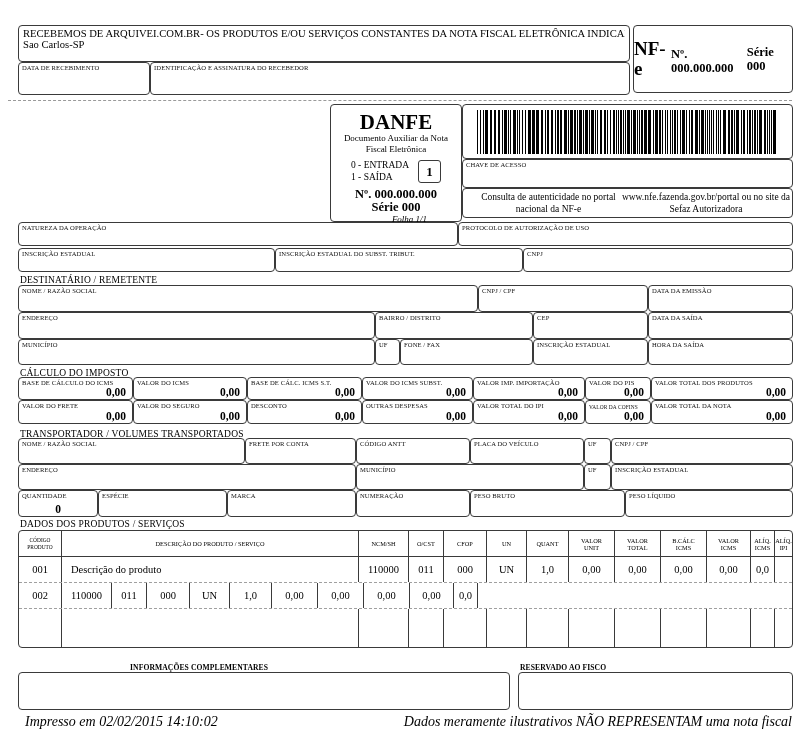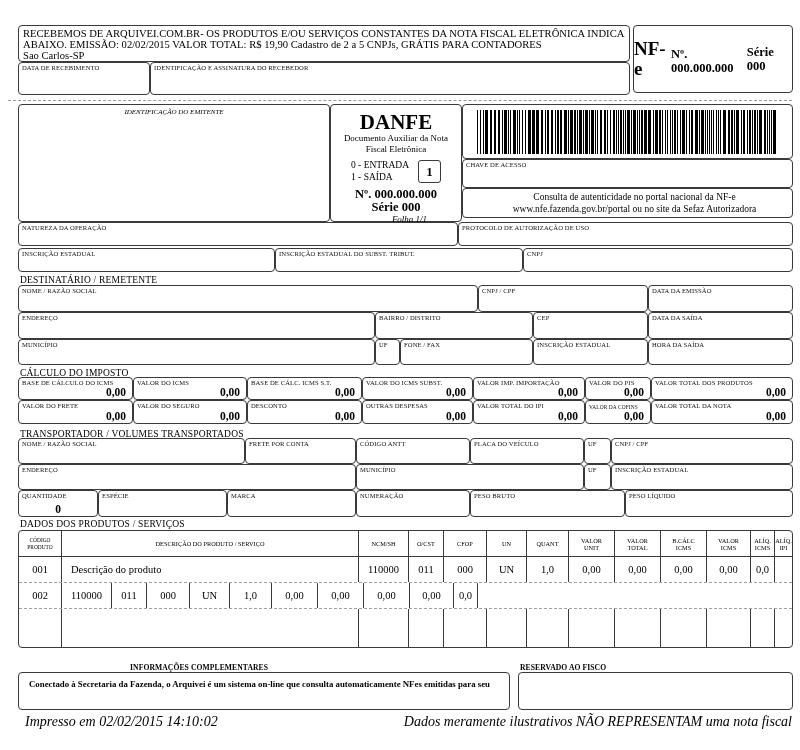--- a/index.html
+++ b/index.html
@@ -25,21 +25,21 @@
   .danfe-title{font-size:21px;font-weight:bold;line-height:21px;}
   .danfe-sub{font-size:9px;line-height:10.5px;text-align:left;}
   .io-row{display:flex;align-items:center;margin-top:6px;}
   .io-col{font-size:9.5px;line-height:11.5px;text-align:left;}
   .io-box{width:21px;height:21px;border:1px solid #3a3a3a;border-radius:3px;margin-left:9px;
           display:flex;align-items:center;justify-content:center;font-size:13px;font-weight:bold;}
   .danfe-num{font-size:12.5px;font-weight:bold;margin-top:5px;line-height:13px;}
   .danfe-ser{font-size:12.5px;font-weight:bold;line-height:13px;}
   .danfe-folha{font-size:9px;font-style:italic;line-height:11px;margin-left:27px;}
   .barcode-wrap{display:flex;align-items:center;justify-content:center;height:100%;}
-  .consulta{display:flex;flex-direction:column;align-items:center;justify-content:center;height:100%;
+  .consulta{display:flex;flex-direction:row;align-items:center;justify-content:center;height:100%;
             font-size:9.5px;line-height:12px;text-align:center;padding-left:14px;}
   
   #prod-table{position:absolute;left:18px;top:530px;width:775px;height:118px;border:1px solid #3a3a3a;
               border-radius:4px;box-sizing:border-box;display:flex;flex-direction:column;justify-content:center;}
   .pt-row{display:flex;width:100%;box-sizing:border-box;}
   .pt-head{height:26px;border-bottom:1px solid #3a3a3a;}
   .pt-body{height:26px;border-bottom:1px dashed #a0a0a0;}
   .pt-fill{flex:1;}
   .pt-cell{box-sizing:border-box;border-right:1px solid #3a3a3a;display:flex;align-items:center;
            justify-content:center;text-align:center;overflow:hidden;}
@@ -54,43 +54,39 @@
   .footer-note{position:absolute;font-size:14px;font-style:italic;white-space:nowrap;}
 </style>
 </head>
 <body>
 
 <div id="page">
 
   <div class="box" style="left:18px;top:25px;width:612px;height:37px;">
     <div class="stub-text">
       <div>RECEBEMOS DE ARQUIVEI.COM.BR- OS PRODUTOS E/OU SERVIÇOS CONSTANTES DA NOTA FISCAL ELETRÔNICA INDICADA</div>
-      <div>ABAIXO. EMISSÃO: 02/02/2015 VALOR TOTAL: R$ 19,90 Cadastro de 2 a 5 CNPJs, GRÁTIS PARA CONTADORES</div>
       <div>Sao Carlos-SP</div>
     </div>
   </div>
   <div class="box" style="left:18px;top:62px;width:132px;height:33px;">
     <span class="lab">DATA DE RECEBIMENTO</span>
   </div>
   <div class="box" style="left:150px;top:62px;width:480px;height:33px;">
     <span class="lab">IDENTIFICAÇÃO E ASSINATURA DO RECEBEDOR</span>
   </div>
   <div class="box" style="left:633px;top:25px;width:160px;height:68px;">
     <div class="nfe-box-inner">
       <div class="nfe-title">NF-e</div>
       <div class="nfe-num">Nº. 000.000.000</div>
       <div class="nfe-ser">Série 000</div>
     </div>
   </div>
 
   <div class="cutline" style="top:100px;"></div>
 
-  <div class="box" style="left:18px;top:104px;width:312px;height:118px;">
-    <div class="emit-lab">IDENTIFICAÇÃO DO EMITENTE</div>
-  </div>
 
   <div class="box" style="left:330px;top:104px;width:132px;height:118px;">
     <div class="danfe-inner">
       <div class="danfe-title">DANFE</div>
       <div class="danfe-sub">Documento Auxiliar da Nota</div>
       <div class="danfe-sub">Fiscal Eletrônica</div>
       <div class="io-row">
         <div class="io-col">
           <div>0 - ENTRADA</div>
           <div>1 - SAÍDA</div>
@@ -449,21 +445,20 @@
       <div class="pt-cell pt-c11"></div>
       <div class="pt-cell pt-c12"></div>
     </div>
   </div>
 
   <div class="sect-title" style="left:20px;top:685px;">DADOS ADICIONAIS</div>
   <div class="sub-title" style="left:130px;top:663px;">INFORMAÇÕES COMPLEMENTARES</div>
   <div class="sub-title" style="left:520px;top:663px;">RESERVADO AO FISCO</div>
   <div class="box" style="left:18px;top:672px;width:492px;height:38px;">
     <div class="adic-text">
-      <div>Conectado à Secretaria da Fazenda, o Arquivei é um sistema on-line que consulta automaticamente NFes emitidas para seu</div>
     </div>
   </div>
   <div class="box" style="left:518px;top:672px;width:275px;height:38px;"></div>
 
   <div class="footer-note" style="left:25px;top:714px;">Impresso em  02/02/2015   14:10:02</div>
   <div class="footer-note" style="right:8px;top:714px;">Dados meramente ilustrativos NÃO REPRESENTAM  uma nota fiscal</div>
 
 </div>
 
 </body></html>

